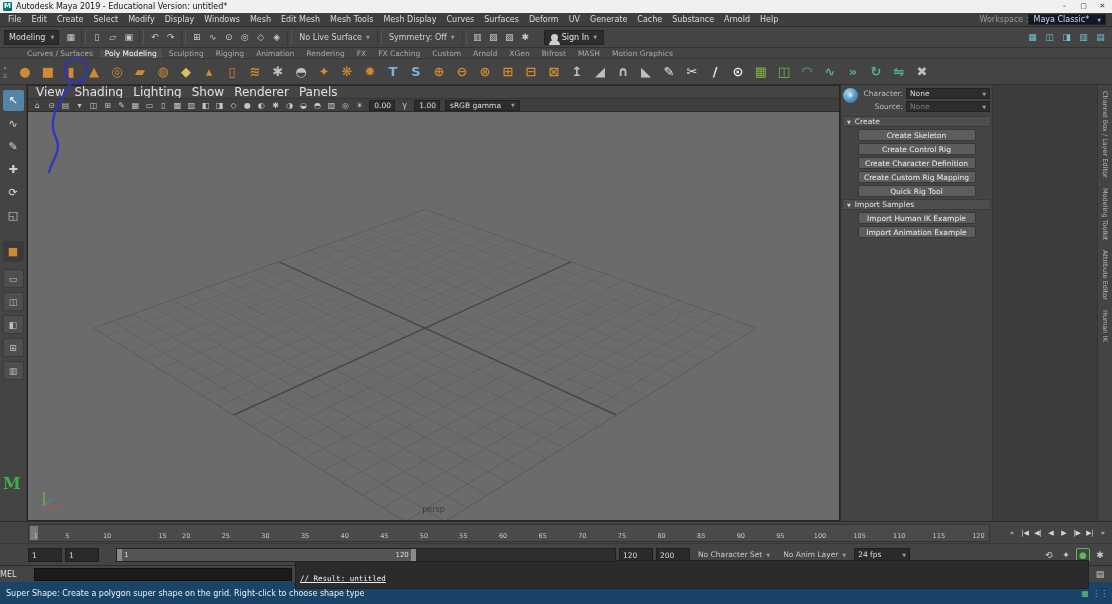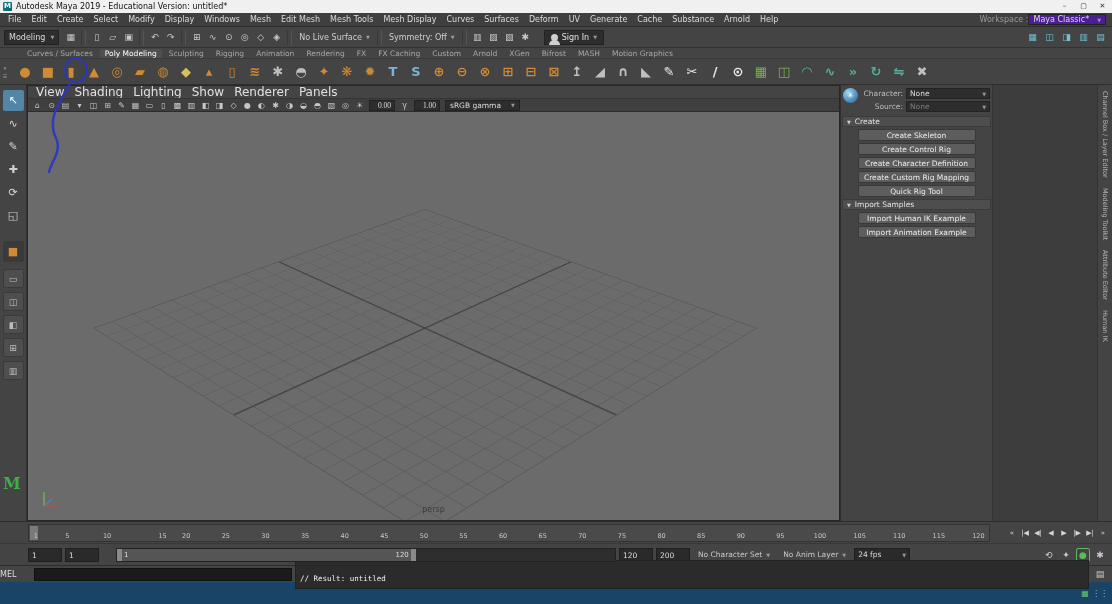--- a/index.html
+++ b/index.html
@@ -11,21 +11,21 @@
   .maya-badge{width:9px;height:9px;margin:0 4px 0 3px;background:linear-gradient(135deg,#0e8b8f,#0a5f63);color:#fff;font-size:7px;line-height:9px;text-align:center;font-weight:bold;border-radius:1px;}
   .title-text{white-space:nowrap;}
   .win-controls{margin-left:auto;display:flex;height:100%;}
   .win-btn{width:19px;text-align:center;font-size:7px;line-height:13px;color:#333;}
 
   
   .menubar{height:14px;background:#3f3f3f;border-bottom:1px solid #2d2d2d;display:flex;align-items:center;padding-left:3px;}
   .menu-item{padding:0 5px;font-size:8px;color:#dcdcdc;white-space:nowrap;cursor:default;}
   .workspace{margin-left:auto;display:flex;align-items:center;padding-right:6px;}
   .workspace .ws-label{color:#9a9a9a;font-size:8px;}
-  .ws-dd{background:#4c1d95;border:1px solid #232323;height:11px;display:flex;align-items:center;padding:0 4px;gap:8px;font-size:8px;color:#ddd;}
+  .ws-dd{background:#0f172a;border:1px solid #232323;height:11px;display:flex;align-items:center;padding:0 4px;gap:8px;font-size:8px;color:#ddd;}
   .dd-arrow{font-size:5px;color:#999;}
 
   
   .statusline{height:21px;background:#444;border-bottom:1px solid #333;display:flex;align-items:center;gap:1px;padding:0 4px;}
   .mode-dd{background:#2d2d2d;border:1px solid #232323;height:15px;display:flex;align-items:center;gap:5px;padding:0 4px;font-size:8px;color:#ddd;margin-right:3px;}
   .sl-sep{width:5px;height:15px;border-left:1px solid #383838;border-right:1px solid #555;margin:0 2px;}
   .sl-icon{width:15px;height:15px;display:flex;align-items:center;justify-content:center;font-size:9px;color:#c9c9c9;}
   .sl-icon.teal{color:#6fc1d4;}
   .sl-text-dd{display:flex;align-items:center;gap:4px;padding:0 4px;font-size:8px;color:#cfcfcf;height:15px;}
   .signin{background:#2d2d2d;border:1px solid #232323;height:15px;display:flex;align-items:center;gap:4px;padding:0 6px;margin-left:10px;font-size:8px;color:#e2e2e2;}
@@ -57,21 +57,21 @@
   .tb-icon.active{background:#5285a6;color:#fff;}
   .tb-icon.last{color:#d08a33;background:#3a3a3a;margin-top:14px;}
   .tb-layout{width:21px;height:19px;margin:2px 0;background:#4e4e4e;border:1px solid #3a3a3a;display:flex;align-items:center;justify-content:center;font-size:9px;color:#bdbdbd;border-radius:2px;}
   .maya-m{position:absolute;left:3px;bottom:28px;font-size:16px;font-weight:bold;color:#3fae49;font-family:"DejaVu Serif",serif;}
 
   .viewport{flex:1;display:flex;flex-direction:column;border:1px solid #272727;background:#4a4a4a;}
   .vp-menus{height:12px;display:flex;align-items:center;gap:2px;background:#444;padding-left:4px;}
   .vp-menu-item{font-size:12px;color:#e0e0e0;padding:0 4px;text-align:right;}
   .vp-toolbar{height:14px;display:flex;align-items:center;background:#3f3f3f;border-top:1px solid #353535;border-bottom:1px solid #2c2c2c;padding:0 3px;gap:1px;}
   .vp-icon{width:13px;height:12px;display:flex;align-items:center;justify-content:center;font-size:8px;color:#c6c6c6;}
-  .vp-field{background:#2d2d2d;border:1px solid #222;height:11px;min-width:26px;text-align:right;padding:0 3px;font-size:7.5px;color:#ddd;line-height:10px;margin:0 2px;font-family:Liberation Serif, serif;}
+  .vp-field{background:#2d2d2d;border:1px solid #222;height:11px;min-width:26px;text-align:right;padding:0 3px;font-size:7.5px;color:#ddd;line-height:10px;margin:0 2px;}
   .vp-dd{background:#2d2d2d;border:1px solid #222;height:11px;display:flex;align-items:center;gap:10px;padding:0 4px;font-size:7.5px;color:#ddd;margin-left:2px;}
   .vp-canvas{flex:1;background:#6b6b6b;position:relative;overflow:hidden;}
   .grid-plane{position:absolute;left:49%;top:53%;width:470px;height:470px;margin:-235px 0 0 -235px;
     transform:perspective(1100px) rotateX(63deg) rotateZ(45deg);
     background-image:
       linear-gradient(to right, rgba(0,0,0,0) calc(50% - 1px), #464646 calc(50% - 1px), #464646 calc(50% + 1px), rgba(0,0,0,0) calc(50% + 1px)),
       linear-gradient(to bottom, rgba(0,0,0,0) calc(50% - 1px), #464646 calc(50% - 1px), #464646 calc(50% + 1px), rgba(0,0,0,0) calc(50% + 1px)),
       repeating-linear-gradient(to right,#5d5d5d 0 1px, rgba(0,0,0,0) 1px 23.5px),
       repeating-linear-gradient(to bottom,#5d5d5d 0 1px, rgba(0,0,0,0) 1px 23.5px);
     border:1px solid #585858;}
@@ -114,21 +114,21 @@
   .rs-dd-plain{display:flex;align-items:center;gap:4px;font-size:7.5px;color:#c9c9c9;padding:0 5px;}
   .rs-fps{width:56px;height:14px;background:#2a2a2a;border:1px solid #1f1f1f;display:flex;align-items:center;justify-content:space-between;padding:0 3px;font-size:7.5px;color:#ddd;}
   .rs-icons{margin-left:auto;display:flex;align-items:center;gap:3px;padding-right:5px;}
   .rs-icon{width:14px;height:14px;display:flex;align-items:center;justify-content:center;font-size:9px;color:#c9c9c9;}
   .rs-icon.green{color:#5cb85c;border:1px solid #5cb85c;border-radius:2px;}
 
   
   .commandline{height:17px;background:#444;display:flex;align-items:center;border-top:1px solid #2c2c2c;}
   .cmd-label{width:34px;padding-left:0;font-size:8px;color:#ddd;}
   .cmd-input{width:258px;height:13px;background:#1b1b1b;border:1px solid #111;color:#ddd;font-size:8px;font-family:"DejaVu Sans Mono",monospace;padding:0 3px;}
-  .cmd-result{flex:1;height:29px;margin:0 3px;background:#2b2b2b;border:1px solid #222;color:#f0f0f0;font-size:7.5px;line-height:12px;padding:12px 4px;font-family:"DejaVu Sans Mono",monospace;}
+  .cmd-result{flex:1;height:29px;margin:0 3px;background:#2b2b2b;border:1px solid #222;color:#f0f0f0;font-size:7.5px;line-height:12px;padding:12px 4px;font-family:"DejaVu Sans Mono",monospace;text-decoration:underline;}
   .cmd-icon{width:16px;height:13px;display:flex;align-items:center;justify-content:center;font-size:9px;color:#c9c9c9;margin-right:4px;}
 
   
   .helpline{height:22px;background:#1a4467;display:flex;align-items:center;padding:0 6px;gap:6px;}
   .help-text{font-size:8px;color:#e8f1f8;white-space:nowrap;}
   .help-icons{margin-left:auto;display:flex;gap:3px;align-items:center;}
   .hl-ic{width:12px;height:12px;display:flex;align-items:center;justify-content:center;font-size:8px;}
   .hl-ic.green{color:#6fd06f;}
   .hl-ic.gray{color:#9fb9cc;}
 
@@ -504,20 +504,21 @@
 </div>
 
 <div class="commandline">
   <div class="cmd-label">MEL</div>
   <input class="cmd-input" value="" style="">
   <div class="cmd-result">// Result: untitled</div>
   <div class="cmd-icon">▤</div>
 </div>
 
 <div class="helpline">
+  <div class="help-text">Super Shape: Create a polygon super shape on the grid. Right-click to choose shape type</div>
   <div class="help-icons">
     <div class="hl-ic green">▦</div>
     <div class="hl-ic gray">⋮⋮</div>
   </div>
 </div>
 
 <svg class="annotation" width="1112" height="604">
   <ellipse cx="76" cy="70" rx="11" ry="12" fill="none" stroke="#2b35c4" stroke-width="2" opacity="0.9"></ellipse>
   <path d="M 70 84 C 58 104, 47 120, 56 138 C 62 151, 52 160, 49 172" fill="none" stroke="#2b35c4" stroke-width="2.5" stroke-linecap="round" opacity="0.9"></path>
 </svg>

